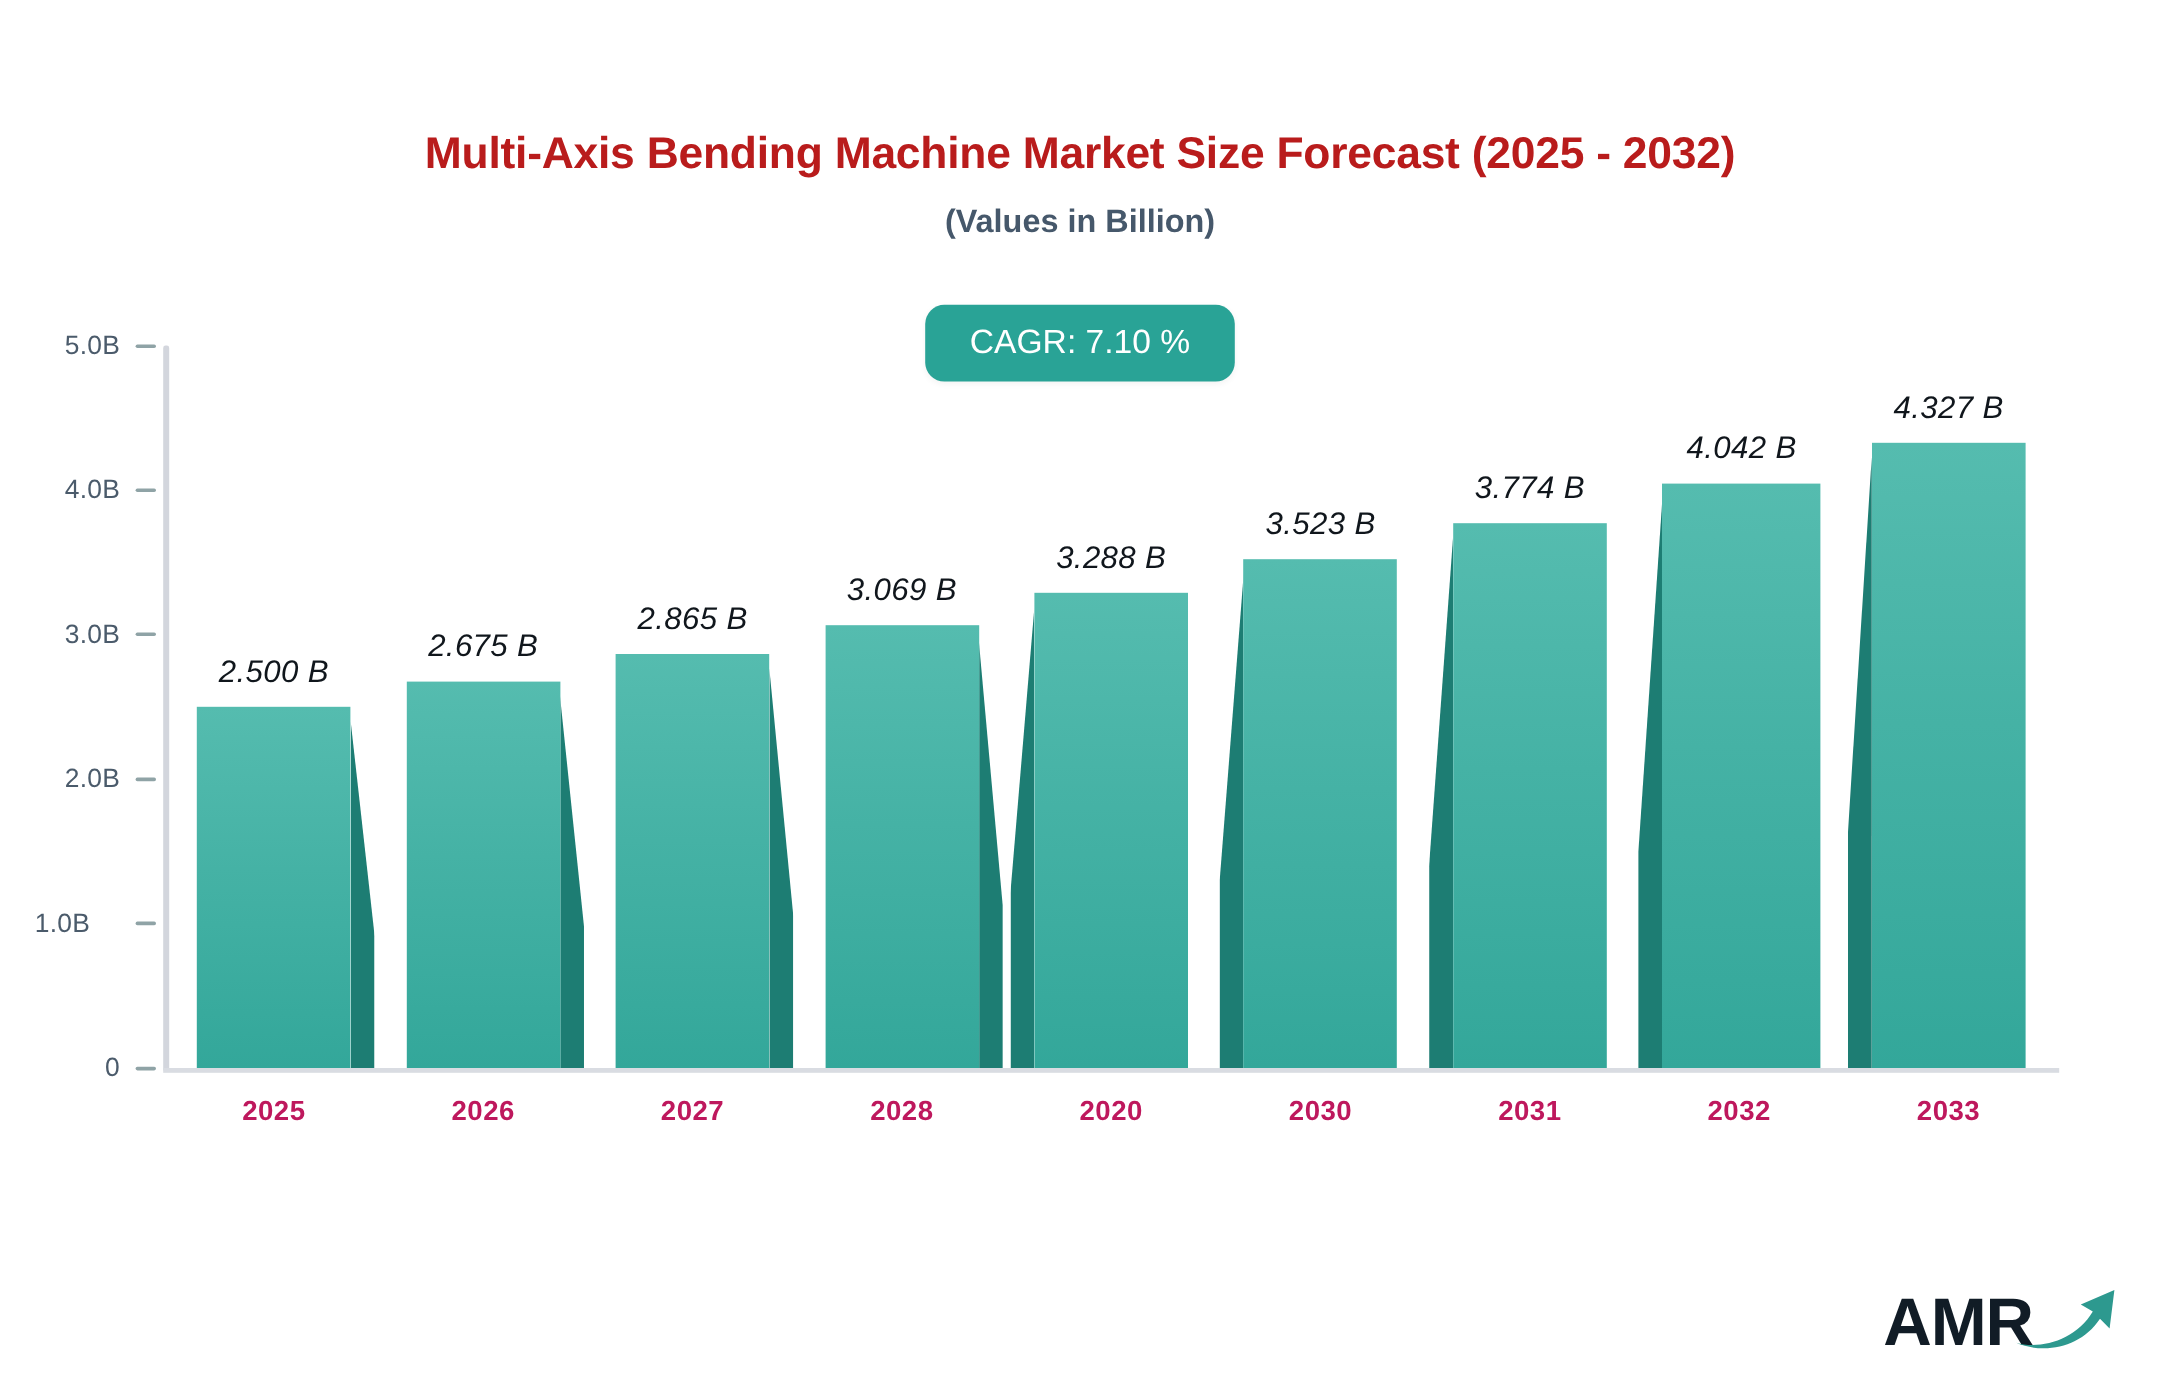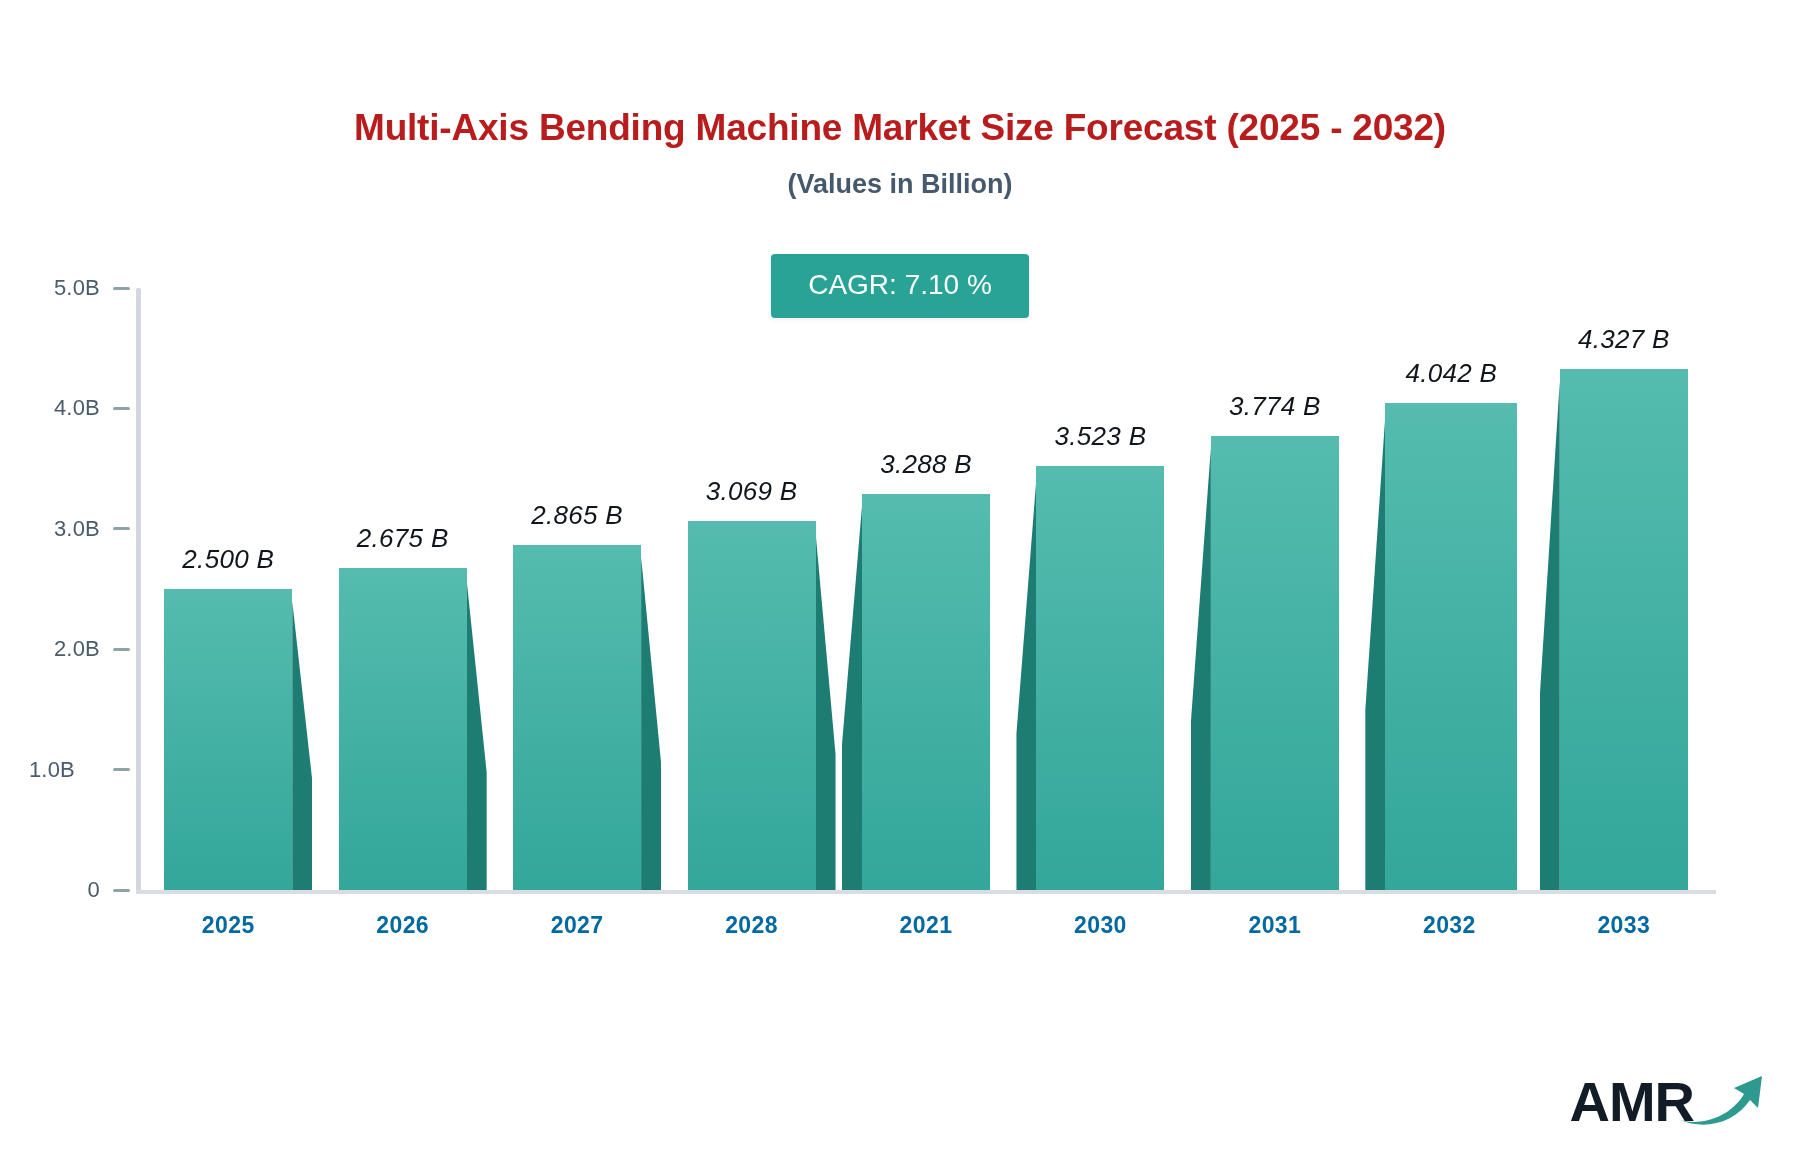--- a/index.html
+++ b/index.html
@@ -42,21 +42,21 @@
     top: 254px;
     left: 0; right: 0;
     display: flex;
     justify-content: center;
   }
   .cagr-badge {
     background: #29a396;
     color: #ffffff;
     font-size: 28px;
     font-weight: 500;
-    border-radius: 4px;
+    border-radius: 16px;
     padding: 17px 37px 19px 37px;
     line-height: 1;
     box-shadow: 0 2px 5px rgba(0,0,0,0.05);
     white-space: nowrap;
   }
 
   
   .plot {
     position: absolute;
     left: 0;
@@ -163,21 +163,21 @@
     left: 141px;
     top: 912px;
     width: 1570px;
     height: 40px;
   }
   .x-label {
     position: absolute;
     text-align: center;
     font-size: 23px;
     font-weight: bold;
-    color: #0369a1;
+    color: #be185d;
     letter-spacing: 0.4px;
   }
 
   
   .logo {
     position: absolute;
     right: 36px;
     bottom: 22px;
     display: flex;
     align-items: center;
@@ -299,21 +299,21 @@
           <div class="bar-face"></div>
         </div>
         <div class="bar-value" style="bottom: 534.971px;">4.327 B</div>
       </div>
     </div>
   <div class="x-labels" id="x-labels">
       <div class="x-label" style="left: 0px; width: 174.444px;">2025</div>
       <div class="x-label" style="left: 174.444px; width: 174.444px;">2026</div>
       <div class="x-label" style="left: 348.889px; width: 174.444px;">2027</div>
       <div class="x-label" style="left: 523.333px; width: 174.444px;">2028</div>
-      <div class="x-label" style="left: 697.778px; width: 174.444px;">2021</div>
+      <div class="x-label" style="left: 697.778px; width: 174.444px;">2020</div>
       <div class="x-label" style="left: 872.222px; width: 174.444px;">2030</div>
       <div class="x-label" style="left: 1046.67px; width: 174.444px;">2031</div>
       <div class="x-label" style="left: 1221.11px; width: 174.444px;">2032</div>
       <div class="x-label" style="left: 1395.56px; width: 174.444px;">2033</div>
     </div>
 </div>
 
 <div class="logo">
   <span class="logo-text">AMR</span>
   <span class="logo-arrow">

